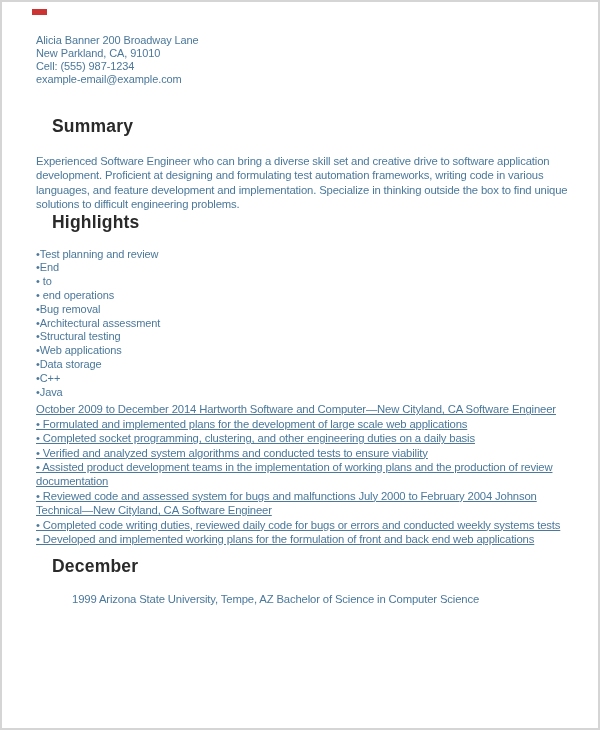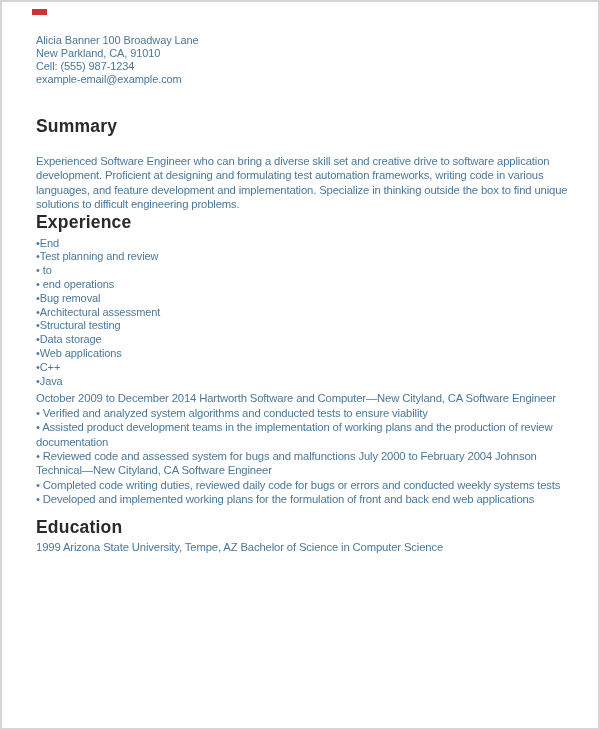--- a/index.html
+++ b/index.html
@@ -29,21 +29,21 @@
     padding: 32px 30px 0 34px;
   }
   .contact {
     color: #4b789b;
     font-size: 11px;
     line-height: 13px;
     letter-spacing: -0.1px;
   }
   .contact div { white-space: nowrap; }
   h2 {
-    margin: 0;
+    margin: 16px;
     font-size: 17.5px;
     line-height: 20px;
     font-weight: bold;
     color: #2a2a2a;
     letter-spacing: 0.2px;
   }
   .summary-title { margin-top: 30px; }
   .body-text {
     color: #4b789b;
     font-size: 11.3px;
@@ -53,64 +53,66 @@
   .summary-body { margin-top: 18px; }
   .highlights-title { margin-top: 0; }
   .hl-list {
     margin-top: 5px;
     font-size: 11px;
     line-height: 13.8px;
     color: #4b789b;
     letter-spacing: -0.1px;
   }
   .work-title { margin-top: 18px; }
-  .work-body { margin-top: 3px; }
+  .work-body { margin-top: 3px; text-decoration: underline; }
   .work-body p { margin: 0; }
   .edu-title { margin-top: 10px; }
-  .edu-line { margin-top: 3px; }
+  .edu-line { margin-top: 3px; margin-left: 36px; }
 </style>
 </head>
 <body>
 
 <div class="page">
   <div class="red-marker"></div>
 
   <div class="content">
 
     <div class="contact">
-      <div>Alicia Banner 100 Broadway Lane</div>
+      <div>Alicia Banner 200 Broadway Lane</div>
       <div>New Parkland, CA, 91010</div>
       <div>Cell: (555) 987-1234</div>
       <div>example-email@example.com</div>
     </div>
 
     <h2 class="summary-title">Summary</h2>
     <div class="body-text summary-body">Experienced Software Engineer who can bring a diverse skill set and creative drive to software application development. Proficient at designing and formulating test automation frameworks, writing code in various languages, and feature development and implementation. Specialize in thinking outside the box to find unique solutions to difficult engineering problems.</div>
 
-    <h2 class="highlights-title">Experience</h2>
+    <h2 class="highlights-title">Highlights</h2>
     <div class="hl-list">
+      <div>•Test planning and review</div>
       <div>•End</div>
-      <div>•Test planning and review</div>
       <div>• to</div>
       <div>• end operations</div>
       <div>•Bug removal</div>
       <div>•Architectural assessment</div>
       <div>•Structural testing</div>
+      <div>•Web applications</div>
       <div>•Data storage</div>
-      <div>•Web applications</div>
       <div>•C++</div>
       <div>•Java</div>
     </div>
 
     <div class="body-text work-body">
       <p>October 2009 to December 2014 Hartworth Software and Computer—New Cityland, CA Software Engineer</p>
+      <p>• Formulated and implemented plans for the development of large scale web applications</p>
+      <p>• Completed socket programming, clustering, and other engineering duties on a daily basis</p>
       <p>• Verified and analyzed system algorithms and conducted tests to ensure viability</p>
       <p>• Assisted product development teams in the implementation of working plans and the production of review documentation</p>
       <p>• Reviewed code and assessed system for bugs and malfunctions July 2000 to February 2004 Johnson Technical—New Cityland, CA Software Engineer</p>
       <p>• Completed code writing duties, reviewed daily code for bugs or errors and conducted weekly systems tests</p>
       <p>• Developed and implemented working plans for the formulation of front and back end web applications</p>
     </div>
 
-    <h2 class="edu-title">Education</h2>
+    <h2 class="edu-title">December</h2>
     <div class="body-text edu-line">1999 Arizona State University, Tempe, AZ Bachelor of Science in Computer Science</div>
 
   </div>
 </div>
 
 </body></html>

